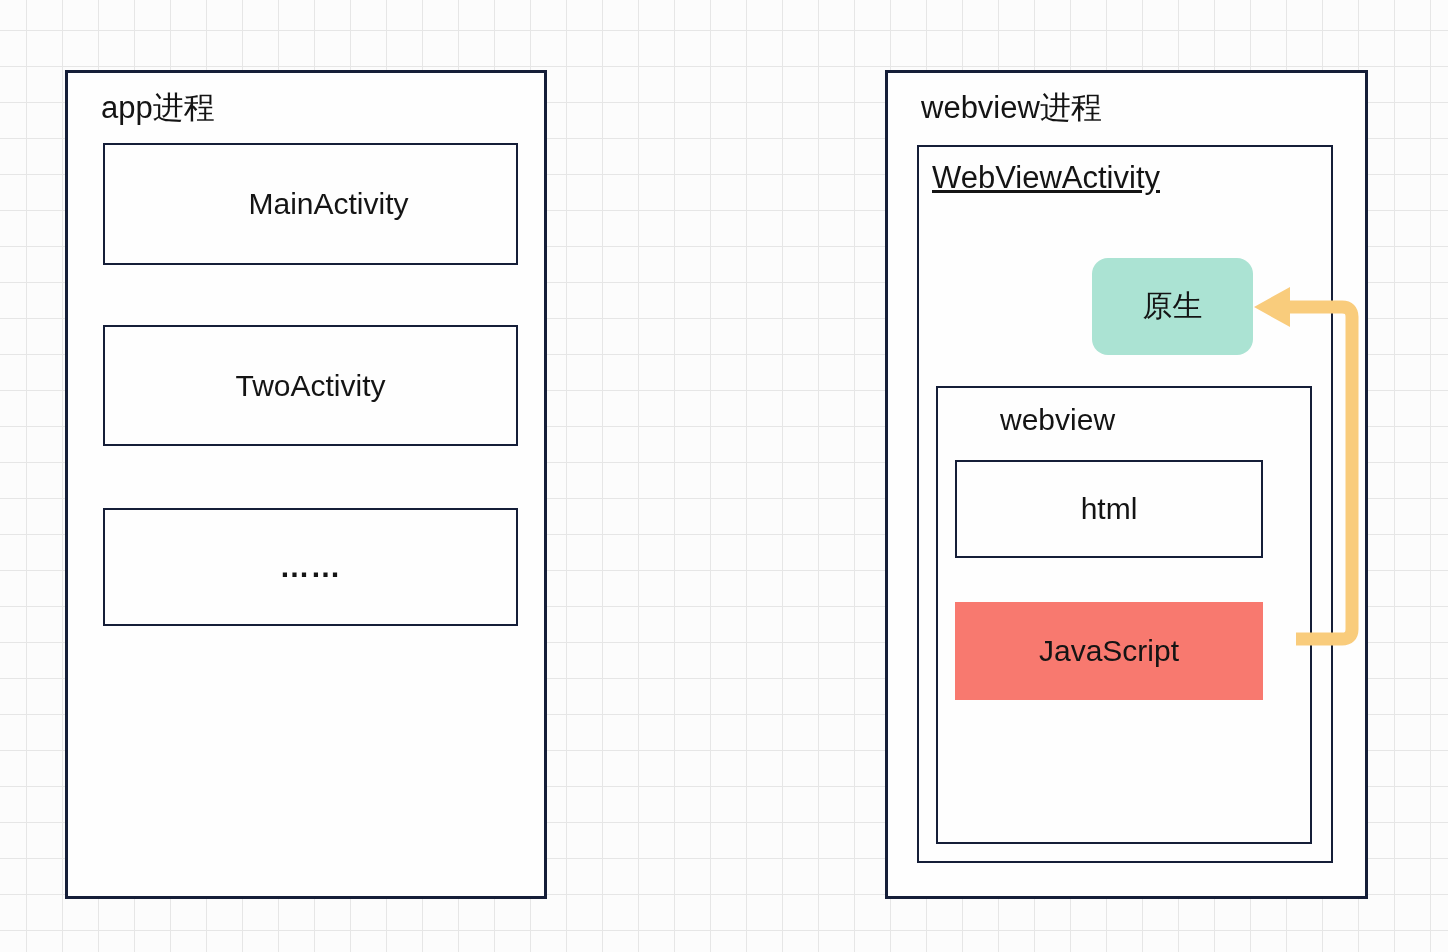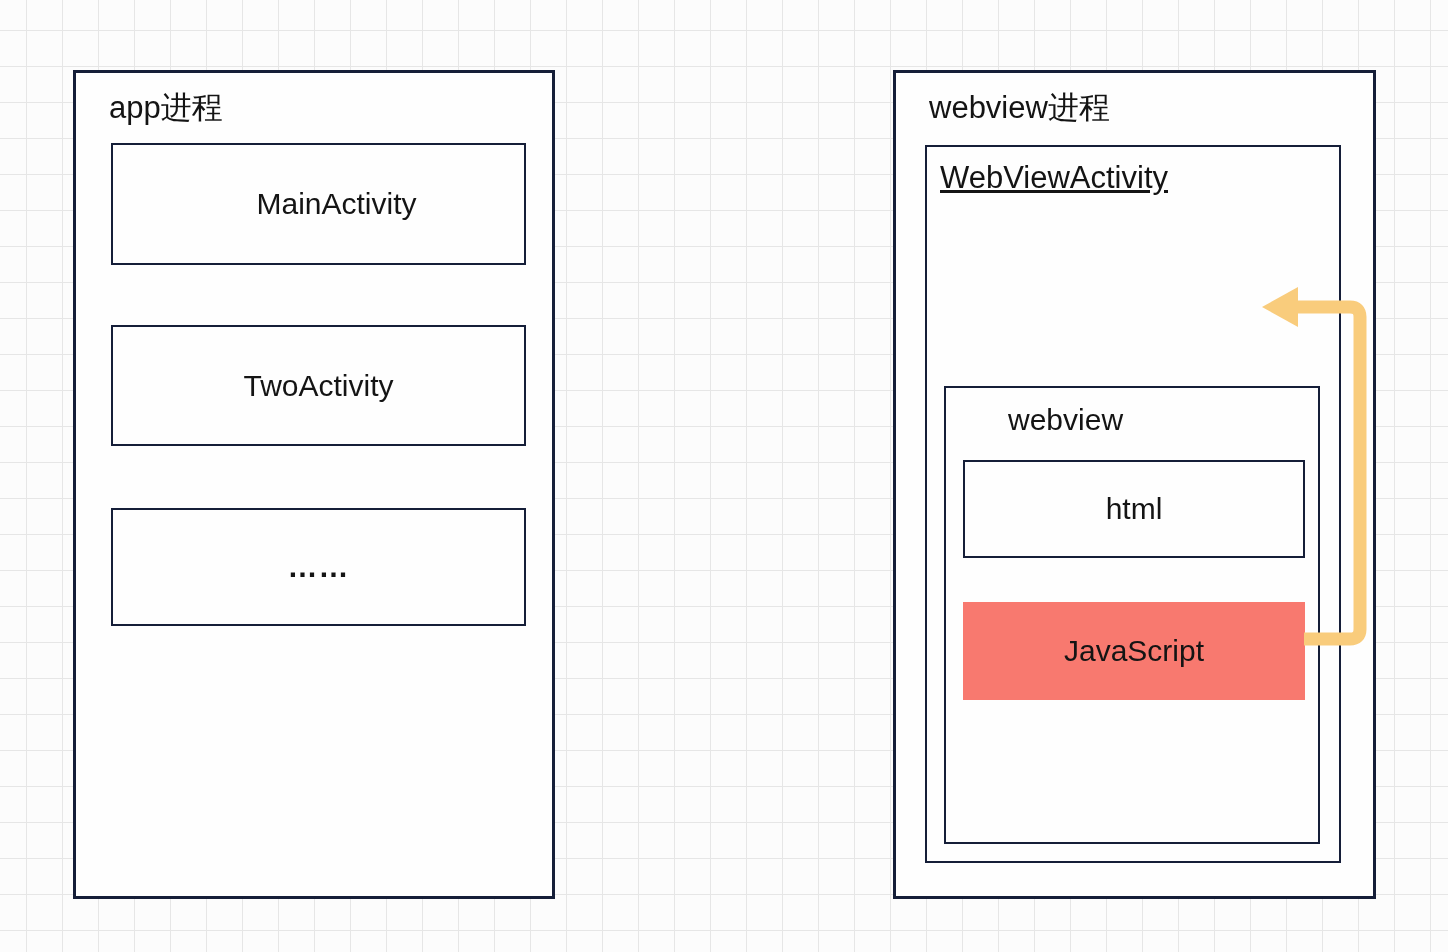--- a/index.html
+++ b/index.html
@@ -19,21 +19,21 @@
     font-family:"Liberation Sans","DejaVu Sans",sans-serif;
     color:var(--text);
     background-color:var(--bg);
     background-image:
       linear-gradient(to right, var(--grid) 1.5px, transparent 1.5px),
       linear-gradient(to bottom, var(--grid) 1.5px, transparent 1.5px);
     background-size:36px 36px;
     background-position:26px 30px;
     position:relative;
   }
-  .canvas{position:absolute;inset:0;margin-left:8px;}
+  .canvas{position:absolute;inset:0;}
 
   
   .proc-box{
     position:absolute;
     background:var(--boxbg);
     border:3px solid var(--border);
     box-sizing:border-box;
   }
   .app-box{left:65px;top:70px;width:482px;height:829px;}
   .wv-box{left:885px;top:70px;width:483px;height:829px;text-align:center;}
@@ -75,21 +75,21 @@
 
   .webview-inner{
     position:absolute;left:17px;top:239px;width:376px;height:458px;
     border:2.5px solid var(--border);
     box-sizing:border-box;
     background:var(--boxbg);
   }
   .webview-label{position:absolute;left:62px;top:15px;font-size:30px;line-height:33px;}
 
   .layer{
-    position:absolute;left:17px;width:342px;height:98px;
+    position:absolute;left:17px;width:308px;height:98px;
     box-sizing:border-box;
     display:flex;align-items:center;justify-content:center;
     font-size:30px;
   }
   #html-layer{top:72px;border:2.5px solid var(--border);}
   #js-layer{top:214px;background:var(--red);}
   #css-layer{top:322px;border:2.5px solid var(--border);font-size:28px;font-weight:500;}
 
   .arrow-svg{
     position:absolute;left:0;top:0;
@@ -124,20 +124,23 @@
       <span>……</span>
     </div>
   </section>
 
   <section class="proc-box wv-box">
     <div class="proc-title">webview进程</div>
 
     <div class="wva-box">
       <div class="wva-title">WebViewActivity</div>
 
+      <div class="native-box">
+        <span>原生</span>
+      </div>
 
       <div class="webview-inner">
         <div class="webview-label">webview</div>
 
         <div class="layer" id="html-layer">
           <span>html</span>
         </div>
 
         <div class="layer" id="js-layer">
           <span>JavaScript</span>

